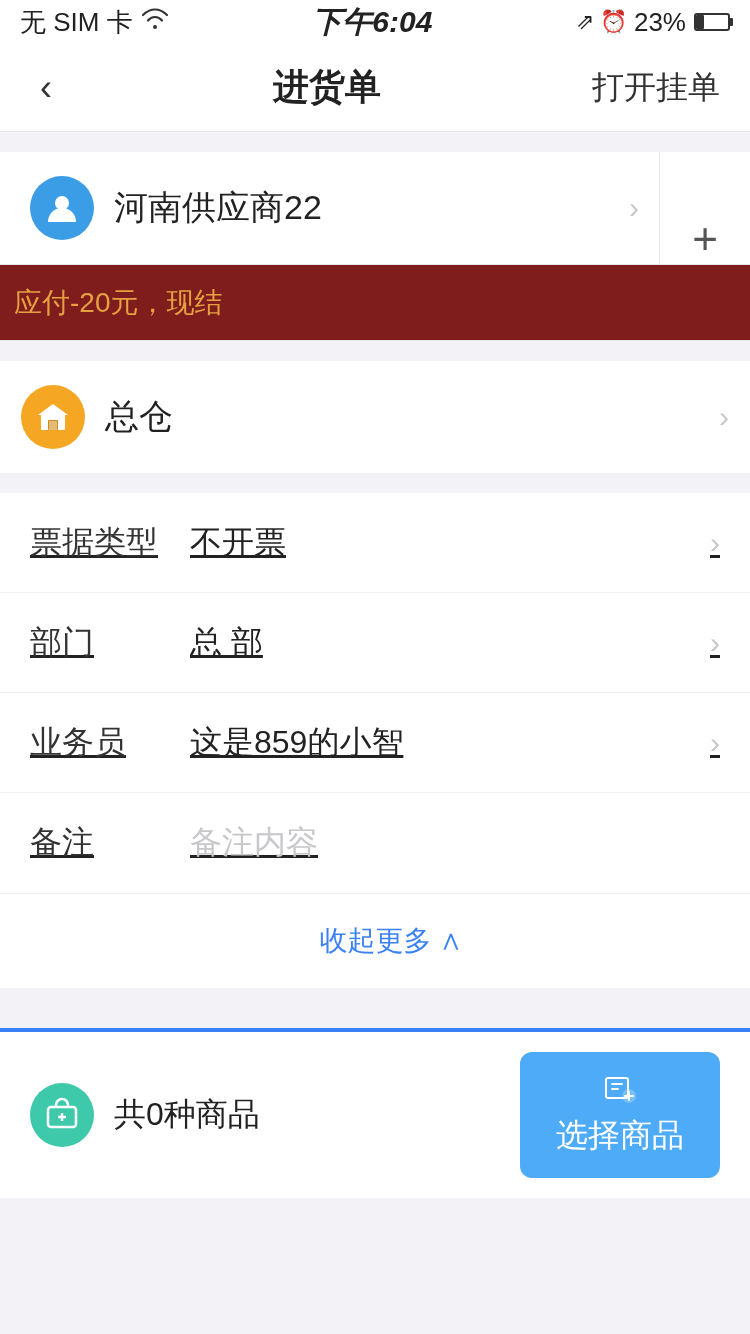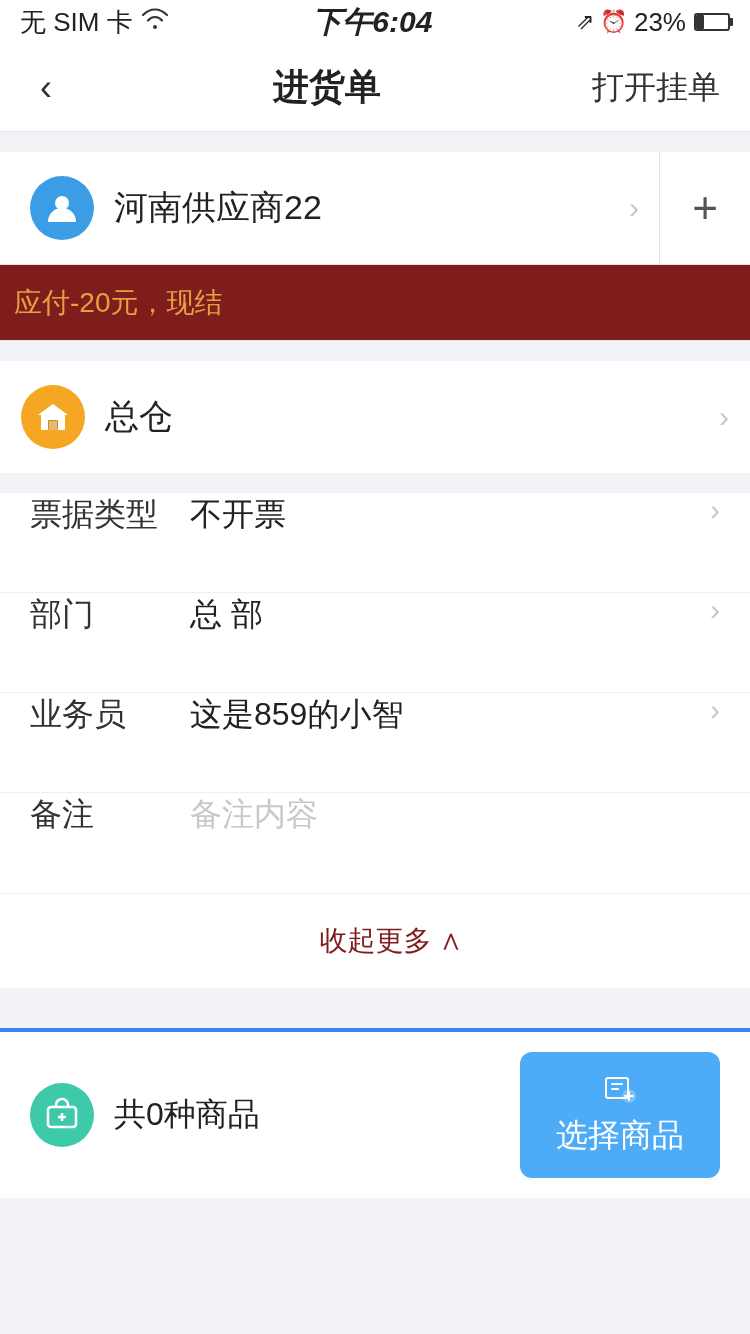--- a/index.html
+++ b/index.html
@@ -60,21 +60,21 @@
     
     .section-gap {
       height: 20px;
       background: #f2f2f7;
     }
 
     
     .supplier-section {
       background: #fff;
       display: flex;
-      align-items: center;
+      align-items: flex-end;
       border-bottom: 1px solid #e5e5ea;
     }
     .supplier-main {
       flex: 1;
       display: flex;
       align-items: center;
       padding: 24px 20px 24px 30px;
       border-right: 1px solid #e5e5ea;
     }
     .supplier-avatar {
@@ -146,24 +146,25 @@
       font-size: 34px;
       color: #222;
     }
 
     
     .form-section {
       background: #fff;
     }
     .form-row {
       display: flex;
-      align-items: flex-start;
+      align-items: center;
       padding: 0 30px;
       height: 100px;
       border-bottom: 1px solid #f0f0f0;
+      text-decoration: underline;
     }
     .form-row:last-child {
       border-bottom: none;
     }
     .form-label {
       font-size: 32px;
       color: #333;
       width: 160px;
       flex-shrink: 0;
     }
@@ -180,21 +181,21 @@
     .collapse-row {
       background: #fff;
       display: flex;
       align-items: center;
       justify-content: center;
       padding: 28px 0;
       border-top: 1px solid #f0f0f0;
     }
     .collapse-text {
       font-size: 28px;
-      color: #7f1d1d;
+      color: #3b82f6;
       margin-left: 32px;
     }
 
     
     .bottom-bar {
       background: #fff;
       display: flex;
       align-items: center;
       padding: 20px 30px;
       margin-top: 20px;

